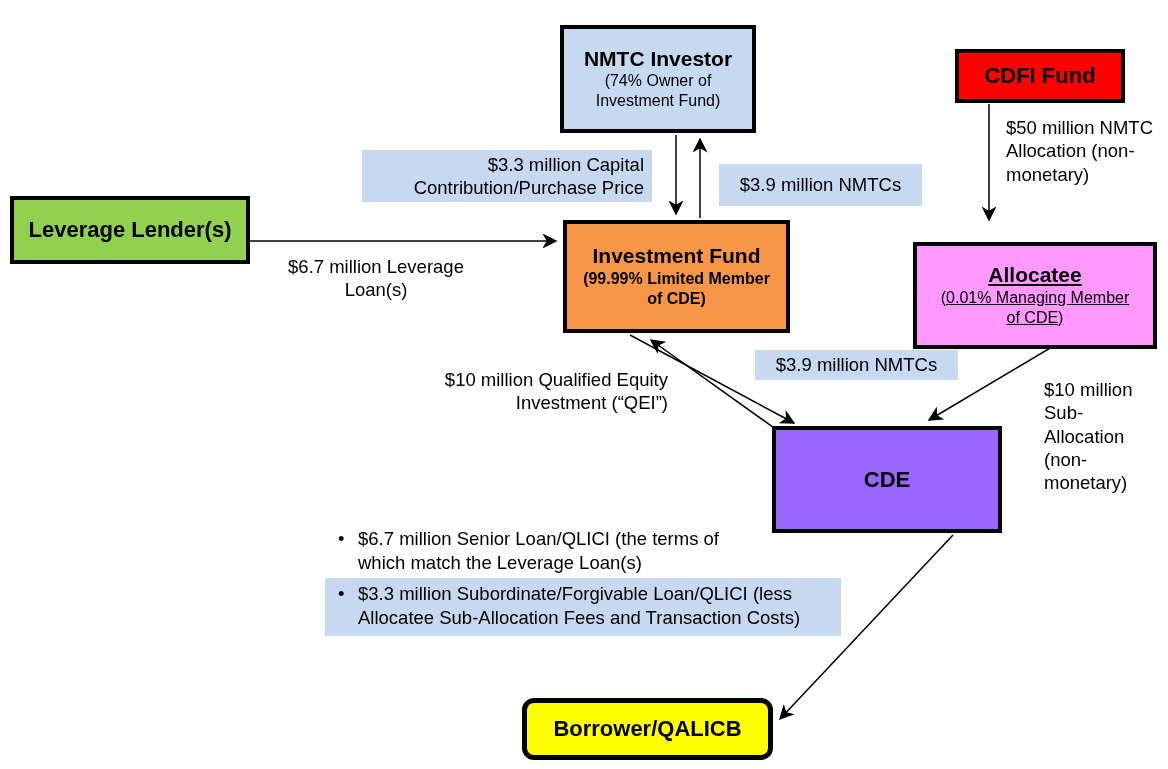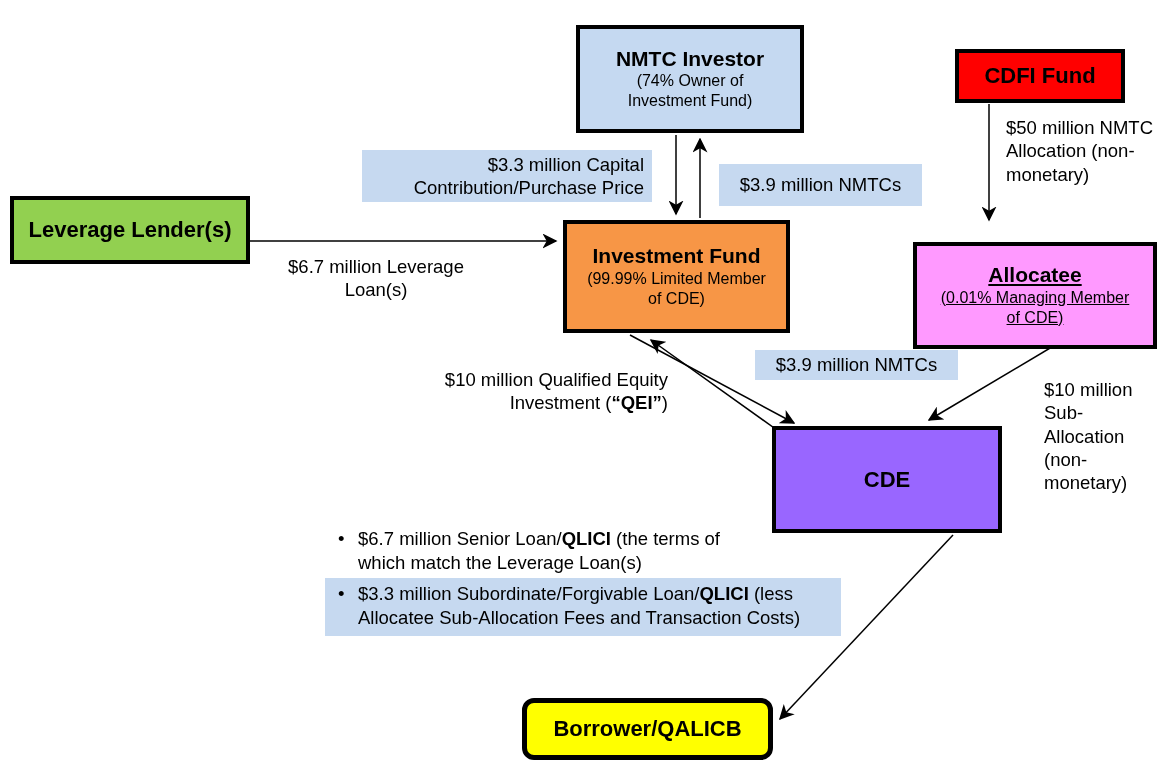--- a/index.html
+++ b/index.html
@@ -21,21 +21,21 @@
   }
   .plain{
     position:absolute;font-size:18.5px;line-height:1.26;box-sizing:border-box;
   }
   .center{text-align:center;}
   .right{text-align:right;}
   .bullets{position:absolute;}
   .bullet-row{display:flex;font-size:18.5px;line-height:1.3;box-sizing:border-box;}
   .bullet-glyph{width:20px;flex:none;text-align:left;}
   #arrows{position:absolute;left:0;top:0;pointer-events:none;}
-  b{font-weight:bold;}
+  b{font-weight:normal;}
 </style>
 </head>
 <body>
 
 <div id="canvas">
 
   <svg id="arrows" width="1168" height="769" viewBox="0 0 1168 769">
     <defs>
       <marker id="ah" viewBox="0 0 10 10" refX="9" refY="5" markerWidth="10" markerHeight="10" orient="auto-start-reverse">
         <path d="M0,0 L10,5 L0,10 L2.8,5 Z" fill="#000"></path>
@@ -44,36 +44,36 @@
     <line x1="676" y1="135" x2="676" y2="214" stroke="#000" stroke-width="1.5" marker-end="url(#ah)"></line>
     <line x1="700" y1="218" x2="700" y2="139" stroke="#000" stroke-width="1.5" marker-end="url(#ah)"></line>
     <line x1="989" y1="104" x2="989" y2="220" stroke="#000" stroke-width="1.5" marker-end="url(#ah)"></line>
     <line x1="250" y1="241" x2="556" y2="241" stroke="#000" stroke-width="1.5" marker-end="url(#ah)"></line>
     <line x1="630" y1="335" x2="794" y2="423" stroke="#000" stroke-width="1.5" marker-end="url(#ah)"></line>
     <line x1="777" y1="430" x2="651" y2="340" stroke="#000" stroke-width="1.5" marker-end="url(#ah)"></line>
     <line x1="1072" y1="335" x2="929" y2="420" stroke="#000" stroke-width="1.5" marker-end="url(#ah)"></line>
     <line x1="953" y1="535" x2="780" y2="719" stroke="#000" stroke-width="1.5" marker-end="url(#ah)"></line>
   </svg>
 
-  <div class="entity" style="left: 560px; top: 25px; width: 228px; height: 108px; background-color: rgb(197, 217, 241); margin-left: 16px;">
+  <div class="entity" style="left: 560px; top: 25px; width: 196px; height: 108px; background-color: rgb(197, 217, 241);">
     <div class="title">NMTC Investor</div>
     <div class="subtitle" style="max-width:140px;">(74% Owner of Investment Fund)</div>
   </div>
 
   <div class="entity big-label" style="left: 10px; top: 196px; width: 240px; height: 68px; background-color: rgb(146, 208, 80);">
     <div class="title">Leverage Lender(s)</div>
   </div>
 
   <div class="entity big-label" style="left: 955px; top: 49px; width: 170px; height: 54px; background-color: rgb(255, 0, 0);">
     <div class="title">CDFI Fund</div>
   </div>
 
   <div class="entity" style="left: 563px; top: 220px; width: 227px; height: 113px; background-color: rgb(247, 150, 70);">
     <div class="title">Investment Fund</div>
-    <div class="subtitle" style="max-width:195px;">(99.99% Limited Member of CDE)</div>
+    <div class="subtitle" style="max-width:195px;font-weight:bold;">(99.99% Limited Member of CDE)</div>
   </div>
 
   <div class="entity" style="left: 913px; top: 242px; width: 244px; height: 107px; background-color: rgb(255, 153, 255); text-decoration: underline;">
     <div class="title">Allocatee</div>
     <div class="subtitle" style="max-width:200px;">(0.01% Managing Member of CDE)</div>
   </div>
 
   <div class="entity big-label" style="left: 772px; top: 426px; width: 230px; height: 107px; background-color: rgb(153, 102, 255);">
     <div class="title">CDE</div>
   </div>

